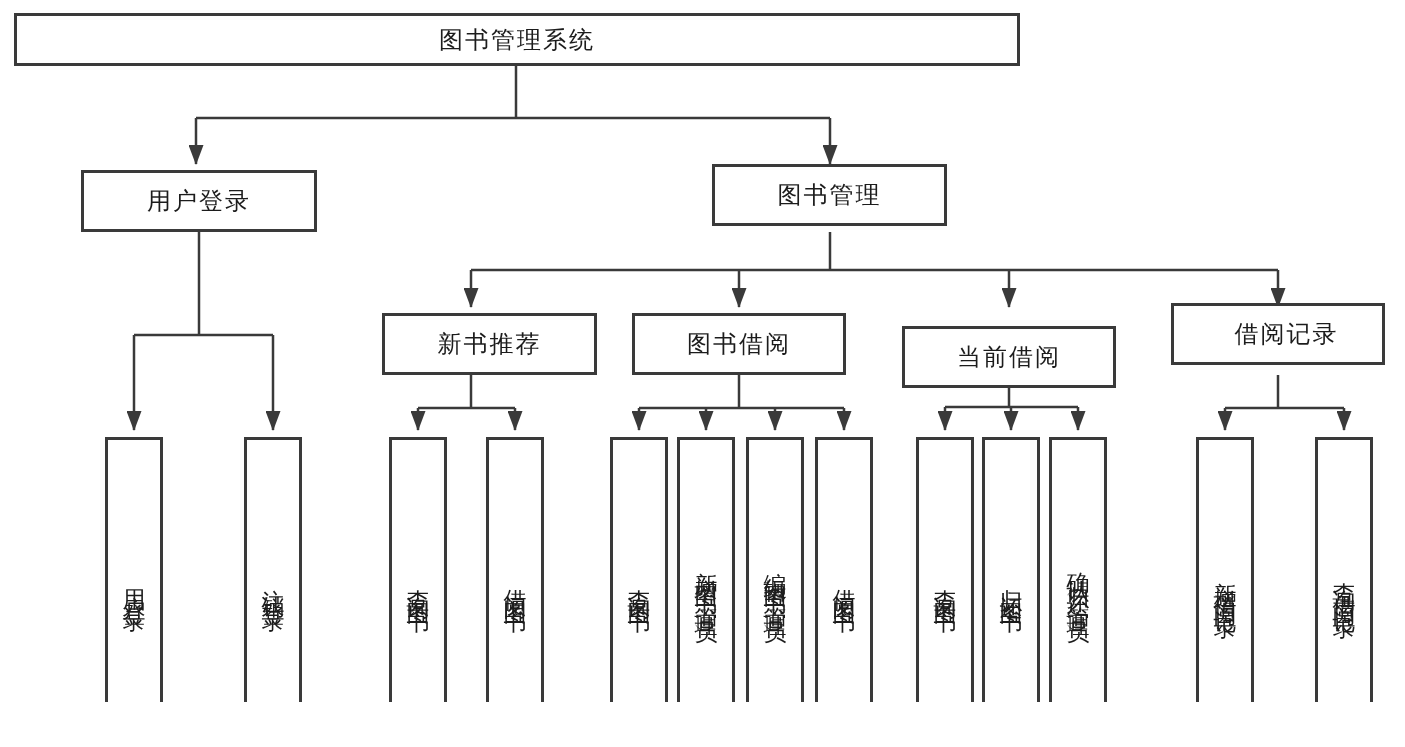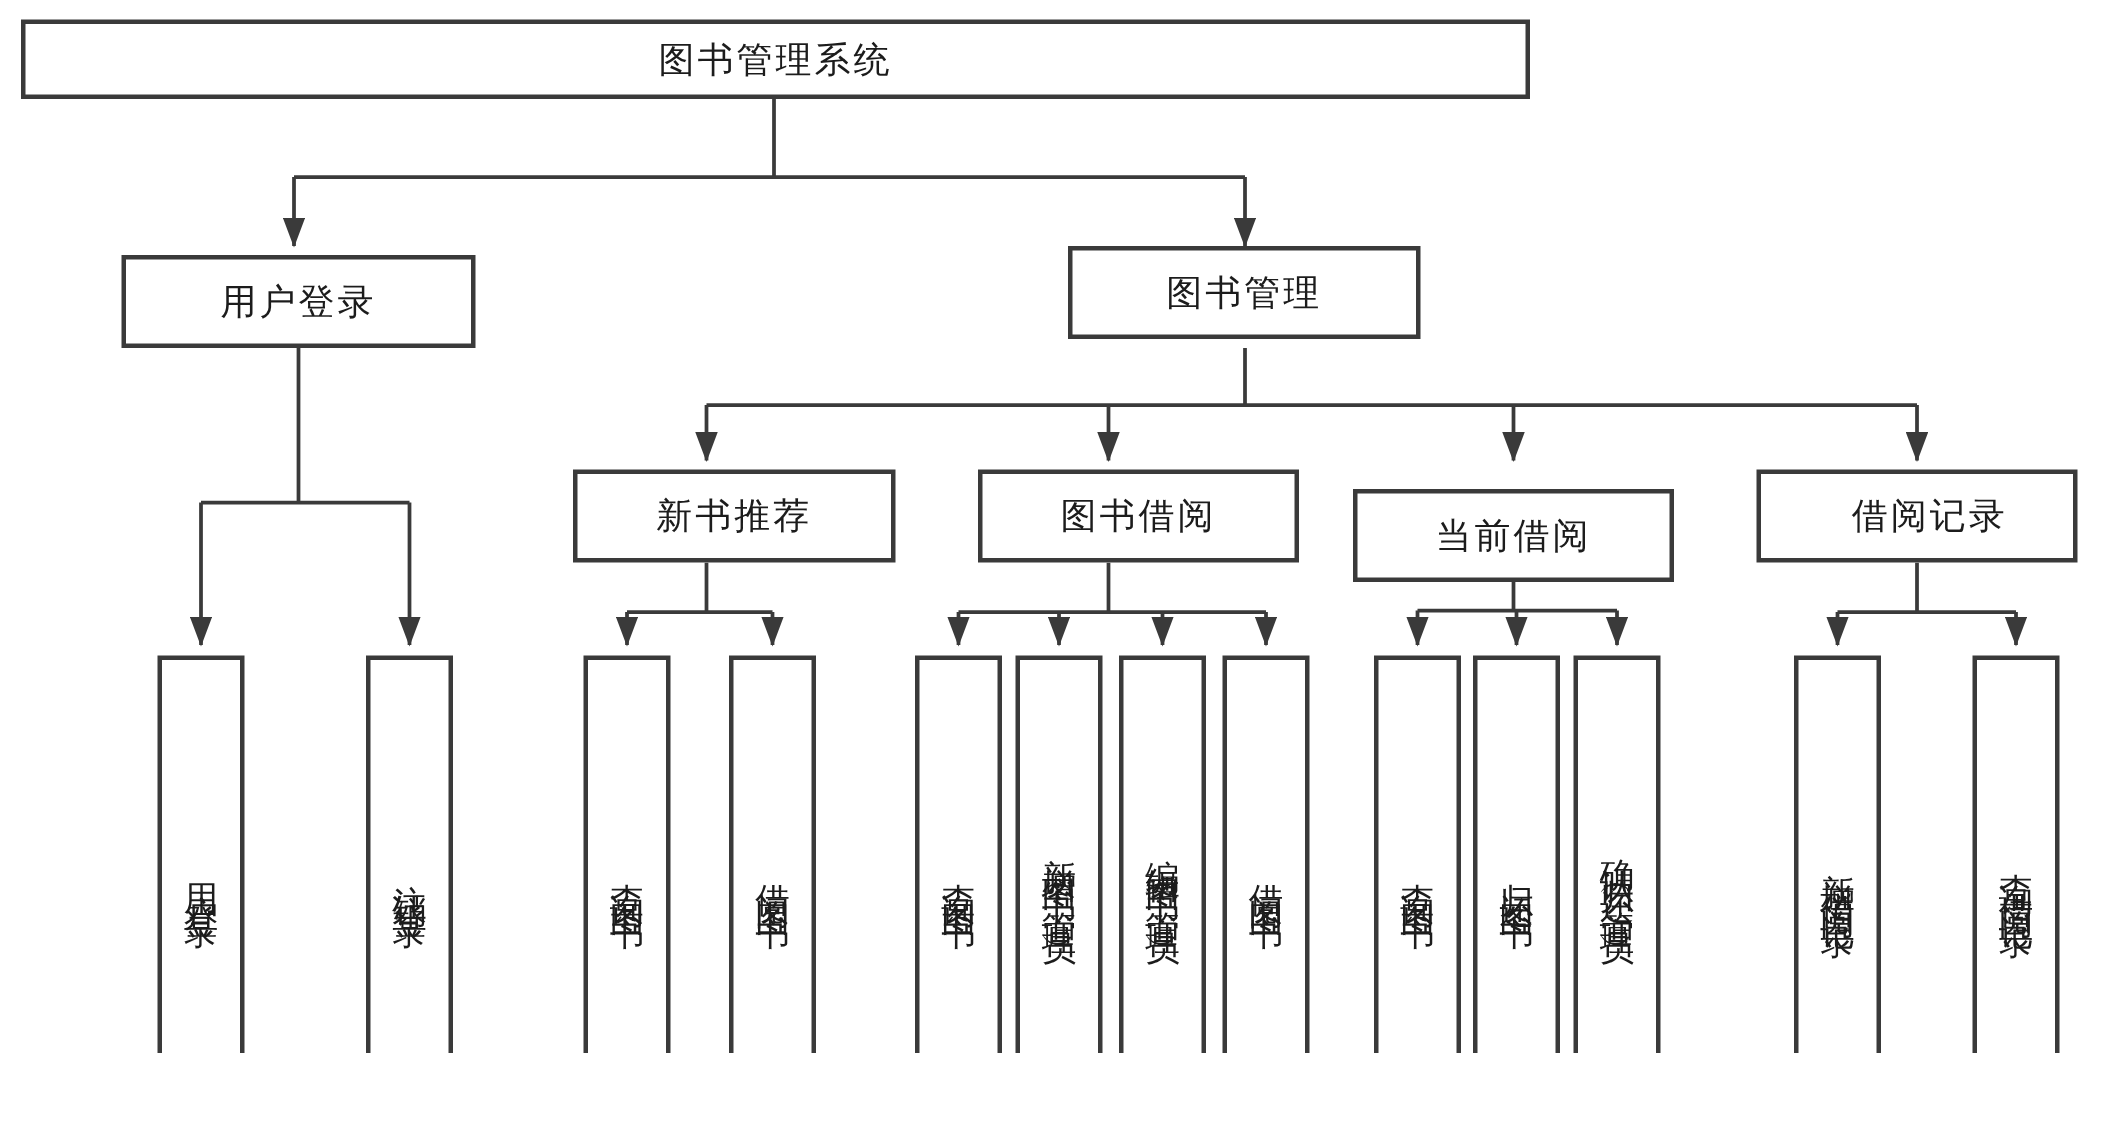--- a/index.html
+++ b/index.html
@@ -86,27 +86,27 @@
   <div class="box" style="left:81px;top:170px;width:236px;height:62px;">
     <span class="hlabel">用户登录</span>
   </div>
   <div class="box" style="left:712px;top:164px;width:235px;height:62px;">
     <span class="hlabel">图书管理</span>
   </div>
 
   <div class="box" style="left:364px;top:313px;width:215px;height:62px;margin-left:18px;">
     <span class="hlabel">新书推荐</span>
   </div>
-  <div class="box" style="left:652px;top:313px;width:214px;height:62px;">
+  <div class="box" style="left:632px;top:313px;width:214px;height:62px;">
     <span class="hlabel">图书借阅</span>
   </div>
   <div class="box" style="left:902px;top:313px;width:214px;height:62px;margin-top:13px;">
     <span class="hlabel">当前借阅</span>
   </div>
-  <div class="box" style="left:1171px;top:313px;width:214px;height:62px;padding-left:17px;">
+  <div class="box" style="left:1171px;top:303px;width:214px;height:62px;padding-left:17px;">
     <span class="hlabel">借阅记录</span>
   </div>
 
   <div class="box leaf" style="left:105px;top:437px;width:58px;height:296px;">
     <span class="vlabel">用户登录</span>
   </div>
   <div class="box leaf" style="left:244px;top:437px;width:58px;height:296px;">
     <span class="vlabel">注销登录</span>
   </div>
 

